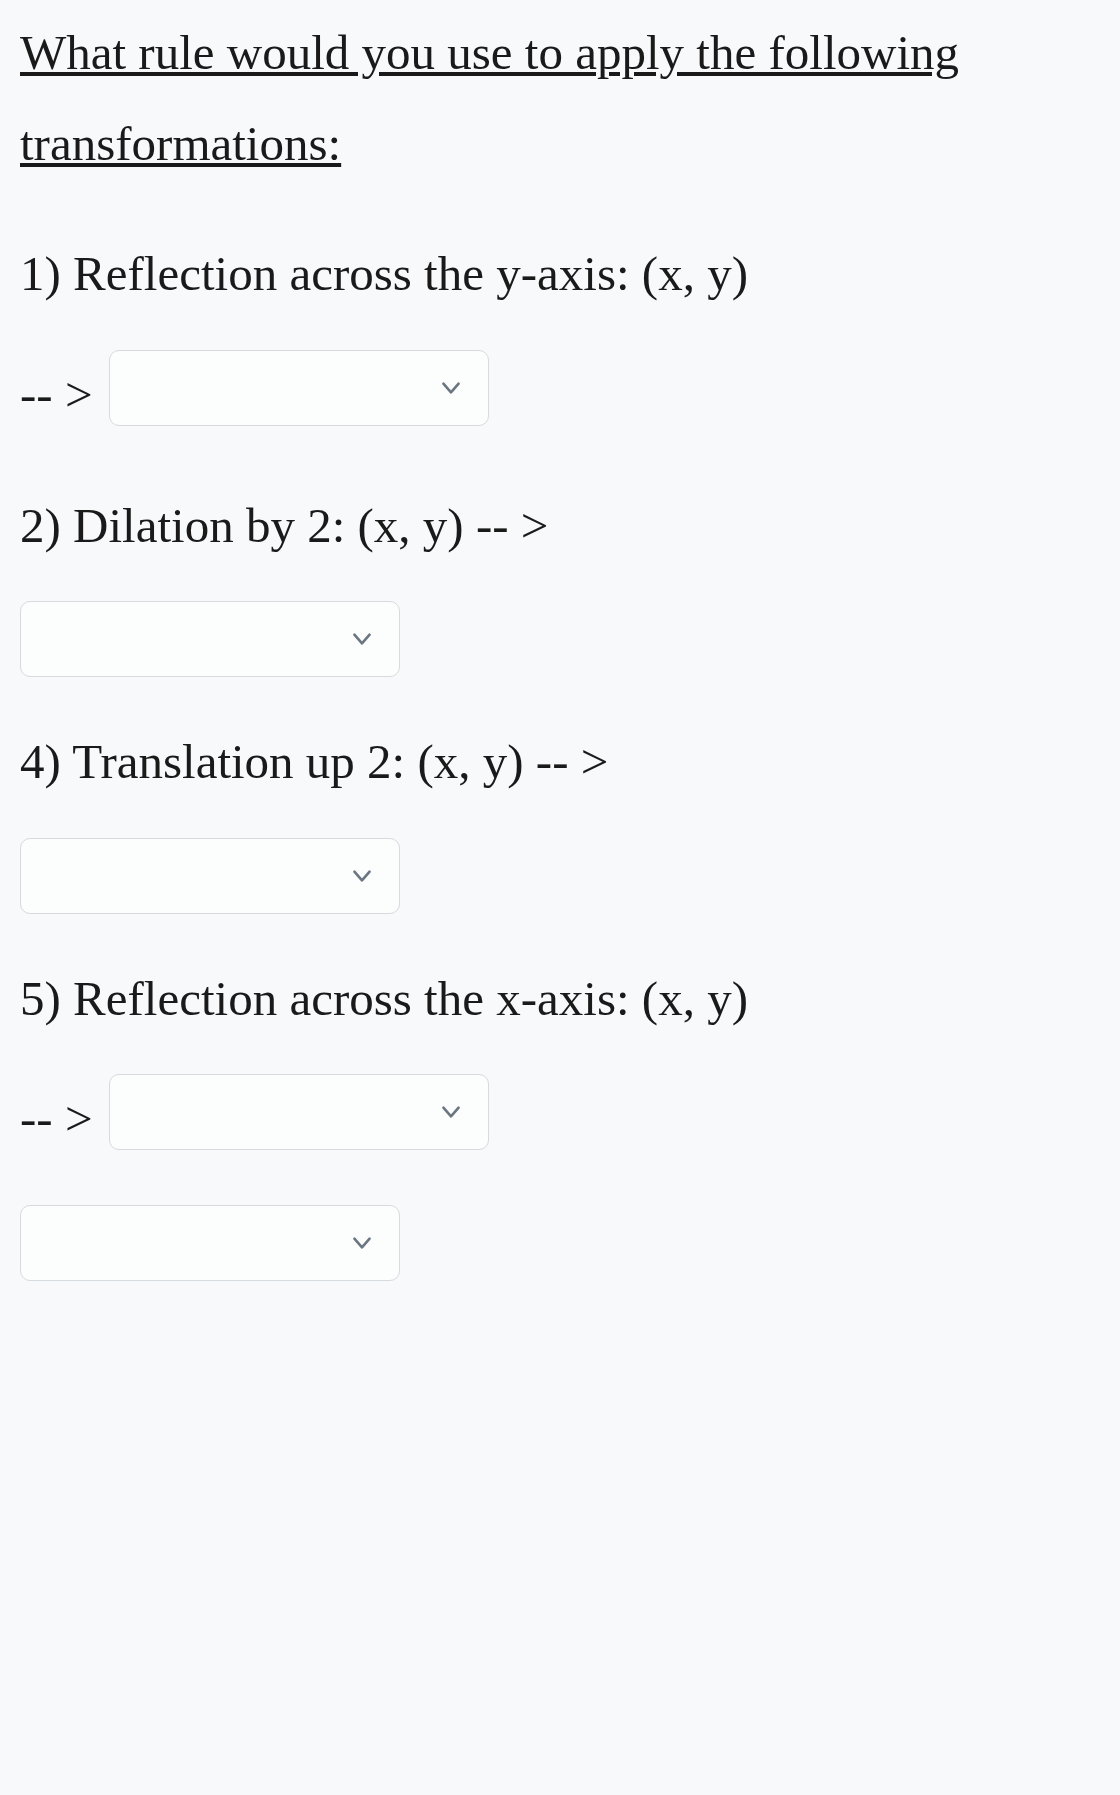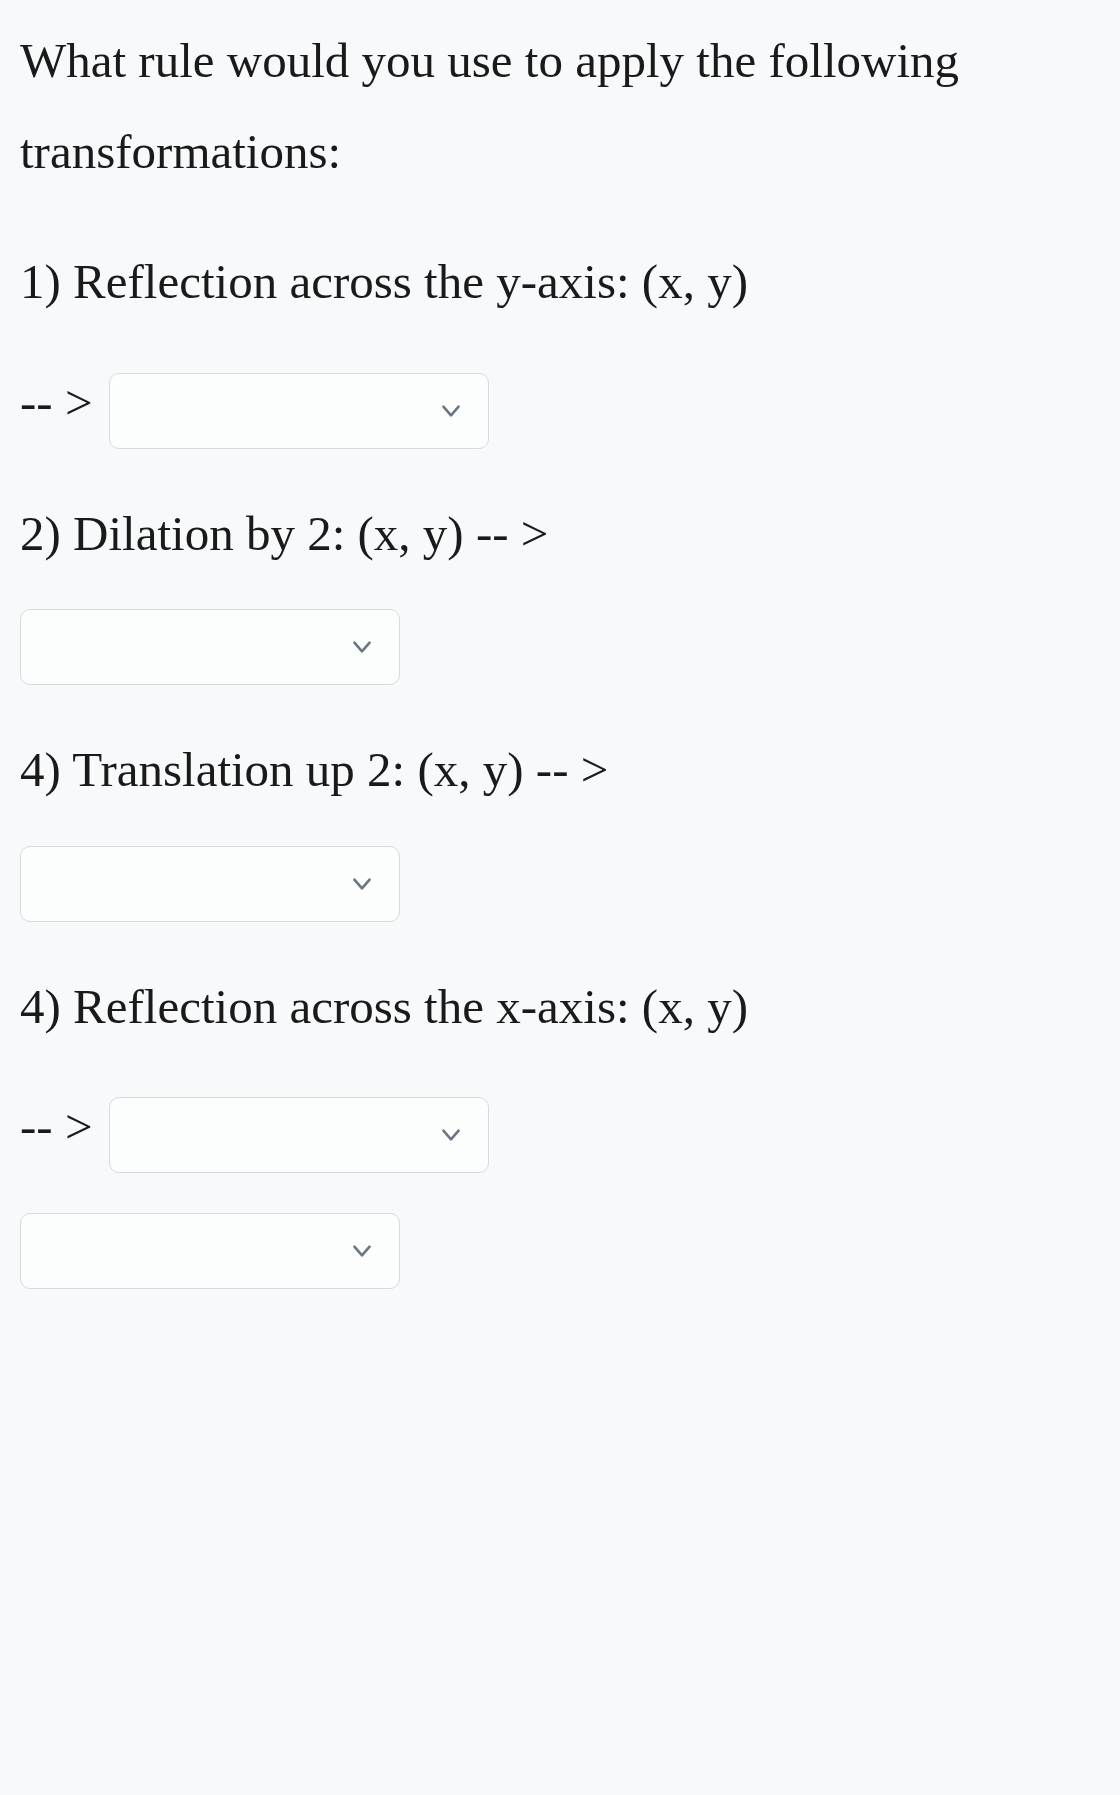--- a/index.html
+++ b/index.html
@@ -11,22 +11,23 @@
     background: #f7f9fa;
     font-family: Georgia, 'Times New Roman', serif;
     color: #1a1a1a;
   }
   .content {
     padding: 0 20px;
     font-size: 49px;
     line-height: 1.85;
   }
   .intro {
-    padding-top: 16px;
+    padding-top: 8px;
     margin-bottom: 40px;
+    text-decoration: underline;
   }
   .question-row {
     margin-bottom: 40px;
   }
   .q-text {
     display: inline;
   }
   .dropdown {
     display: inline-flex;
     align-items: center;
@@ -48,21 +49,21 @@
   }
   .chevron {
     width: 26px;
     height: 26px;
     flex: 0 0 auto;
   }
   .chevron svg { display: block; }
   .line-with-inline-dd {
     display: flex;
     flex-wrap: wrap;
-    align-items: flex-end;
+    align-items: flex-start;
     gap: 0;
     row-gap: 30px;
   }
   .line-with-inline-dd .text-chunk { white-space: pre-wrap; }
 </style>
 </head>
 <body>
 
 <div class="content">
 
@@ -102,21 +103,21 @@
       <span class="chevron">
         <svg viewBox="0 0 24 24" width="26" height="26">
             <path d="M5 8l7 8 7-8" fill="none" stroke="#6b7680" stroke-width="2.4" stroke-linecap="round" stroke-linejoin="round"></path>
           </svg>
       </span>
     </span>
   </div>
 
   <div class="question-row">
     <div class="line-with-inline-dd">
-      <span class="text-chunk">4) Reflection across the x-axis: (x, y)</span>
+      <span class="text-chunk">5) Reflection across the x-axis: (x, y)</span>
     </div>
     <div class="line-with-inline-dd" style="margin-top:30px;">
       <span class="text-chunk">-- &gt; </span>
       <span class="dropdown wide">
         <span class="chevron">
           <svg viewBox="0 0 24 24" width="26" height="26">
               <path d="M5 8l7 8 7-8" fill="none" stroke="#6b7680" stroke-width="2.4" stroke-linecap="round" stroke-linejoin="round"></path>
             </svg>
         </span>
       </span>

